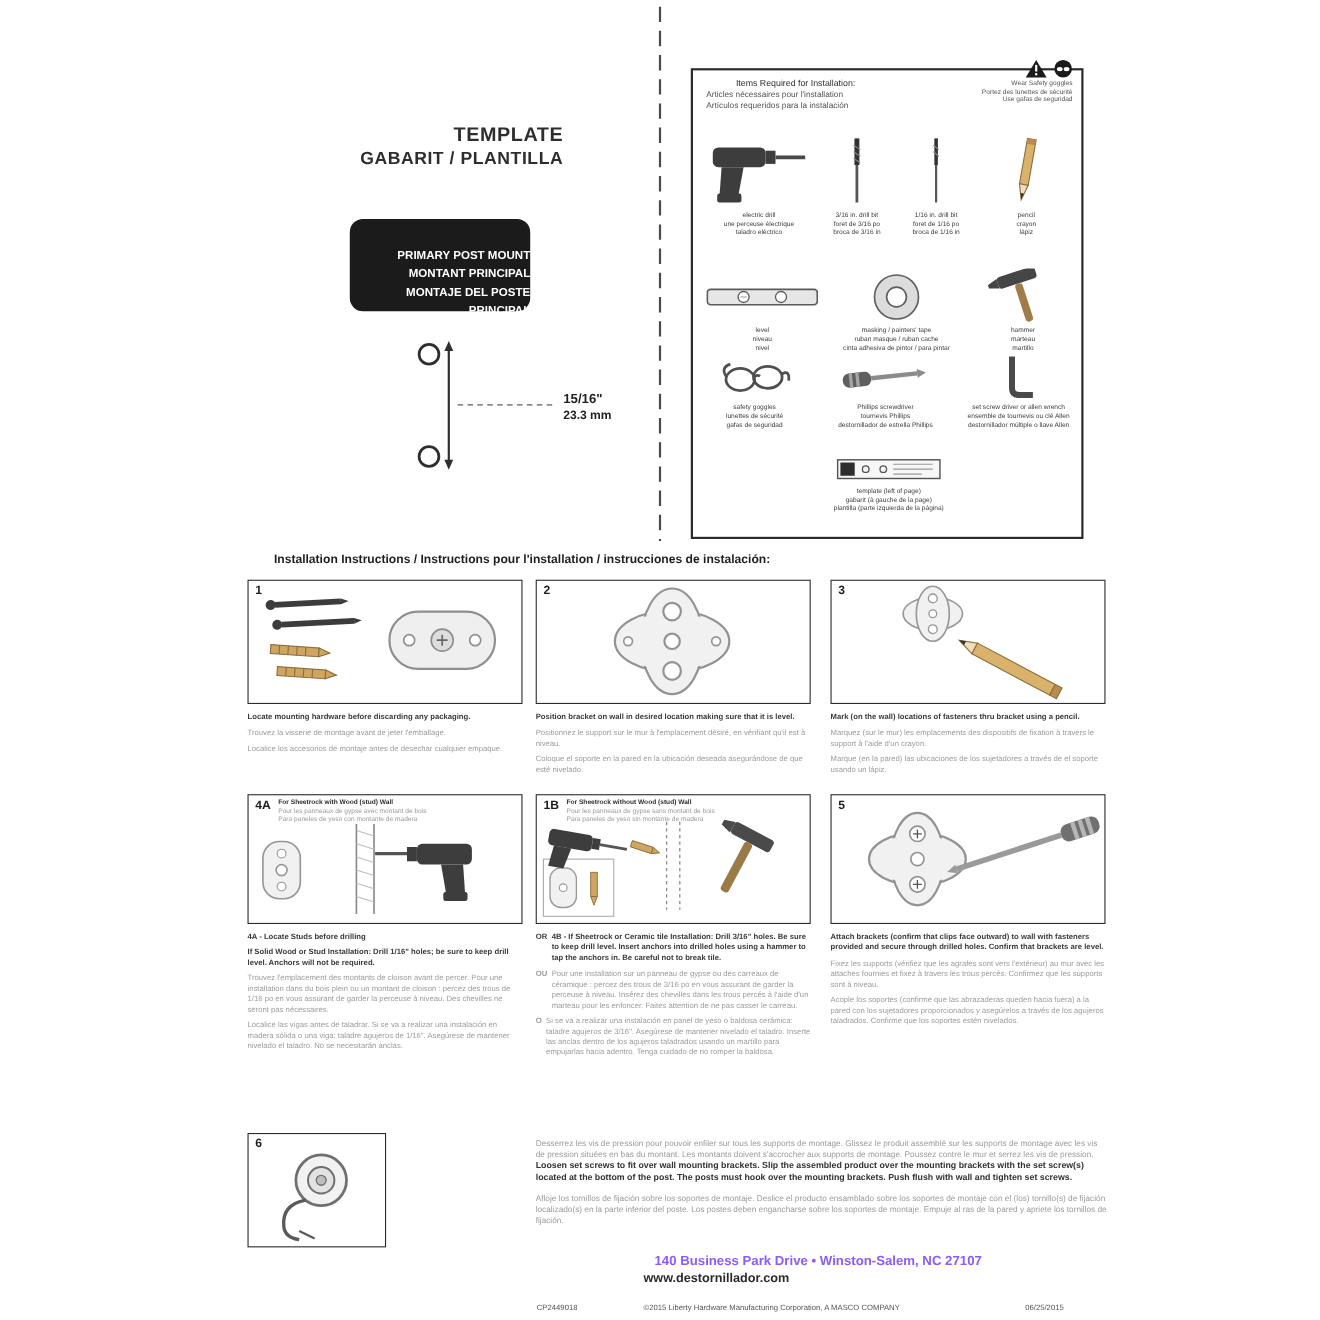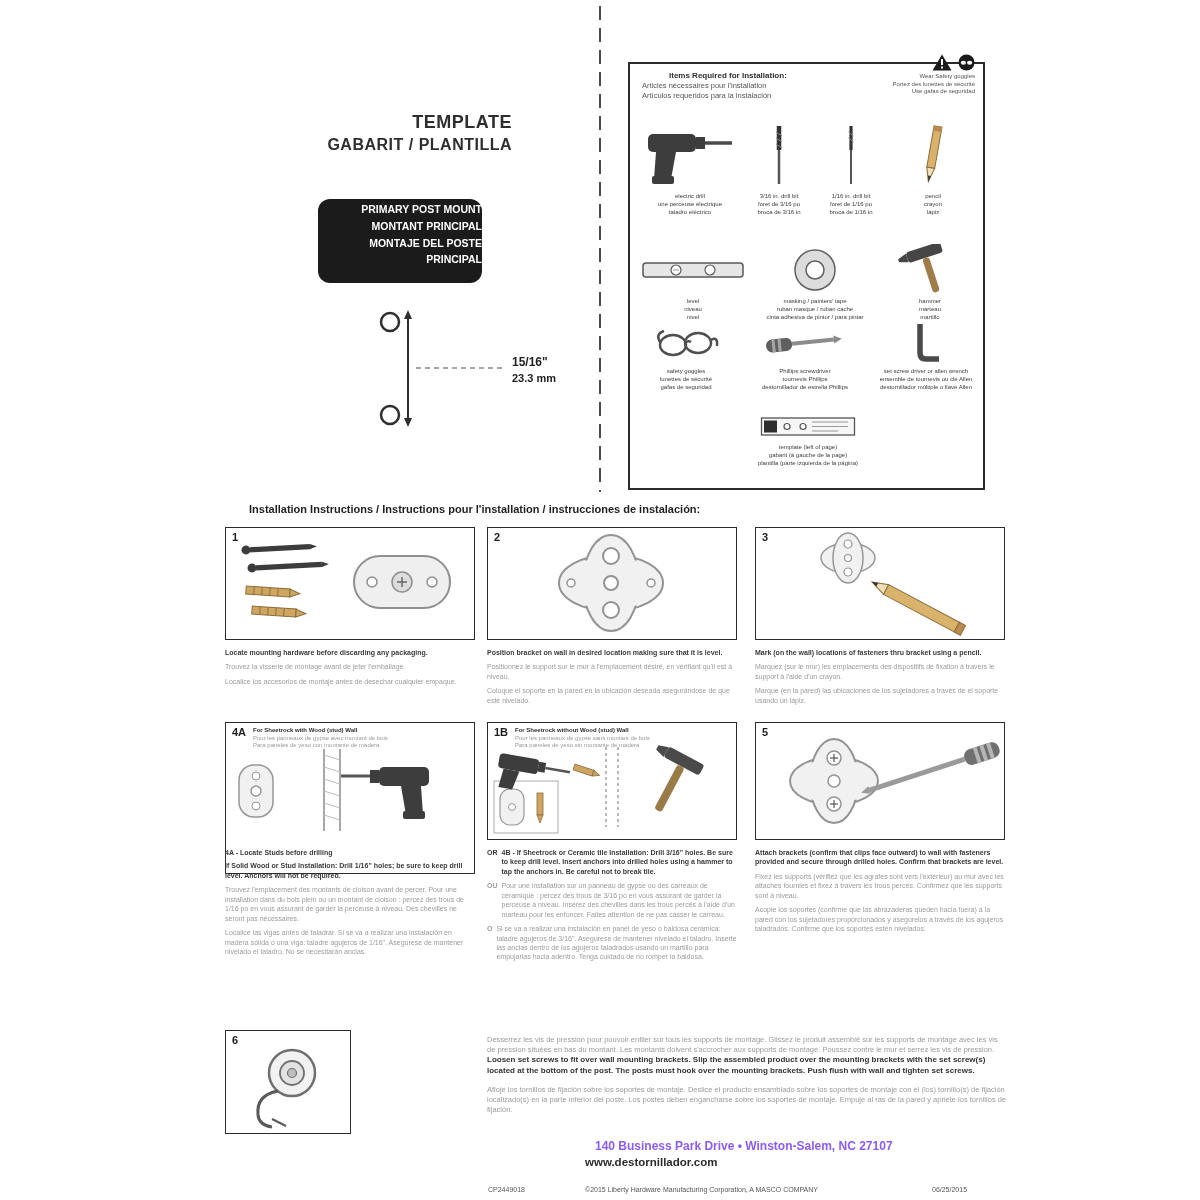--- a/index.html
+++ b/index.html
@@ -33,21 +33,21 @@
 
   <svg class="abs" style="left:598px; top:6px;" width="4" height="486">
     <line x1="2" y1="0" x2="2" y2="486" stroke="#4a4a4a" stroke-width="2" stroke-dasharray="14 8"></line>
   </svg>
 
   <div class="abs ctr" style="left:278px; top:112px; width:234px;">
     <div style="font-size:18px; font-weight:bold; letter-spacing:0.5px;">TEMPLATE</div>
     <div style="font-size:16px; font-weight:bold; letter-spacing:0.5px; margin-top:3px;">GABARIT / PLANTILLA</div>
   </div>
 
-  <div class="abs ctr" style="left:318px; top:199px; width:164px; height:84px; background:#1b1b1b; border-radius:12px; color:#fff; font-size:10.5px; font-weight:bold; line-height:1.6; padding-top:2px;">
+  <div class="abs ctr" style="left:318px; top:199px; width:164px; height:84px; background:#1b1b1b; border-radius:12px; color:#fff; font-size:10.5px; font-weight:bold; line-height:1.6; padding-top:25px;">
     <div class="ml">PRIMARY POST MOUNT
 MONTANT PRINCIPAL
 MONTAJE DEL POSTE
 PRINCIPAL</div>
   </div>
 
   <svg class="abs" style="left:368px; top:300px;" width="146" height="136" viewBox="0 0 146 136">
     <circle cx="22" cy="22" r="9" fill="none" stroke="#2e2e2e" stroke-width="2.5"></circle>
     <circle cx="22" cy="115" r="9" fill="none" stroke="#2e2e2e" stroke-width="2.5"></circle>
     <line x1="40" y1="17" x2="40" y2="120" stroke="#2e2e2e" stroke-width="2"></line>
@@ -56,21 +56,21 @@
     <line x1="48" y1="68" x2="138" y2="68" stroke="#8a8a8a" stroke-width="1.5" stroke-dasharray="5 4"></line>
   </svg>
   <div class="abs" style="left:512px; top:355px; font-weight:bold; color:#1f1f1f;">
     <div style="font-size:12px;">15/16"</div>
     <div style="font-size:11px; margin-top:3px;">23.3 mm</div>
   </div>
 
   <div class="abs" style="left:628px; top:62px; width:357px; height:428px; border:2px solid #2b2b2b;">
 
     <div class="abs" style="left:12px; top:7px; width:200px;">
-      <div style="font-size:8px; font-weight:bold; color:#2e2e2e;padding-left:27px;">Items Required for Installation:</div>
+      <div style="font-size:8px; font-weight:normal; color:#2e2e2e;padding-left:27px;">Items Required for Installation:</div>
       <div class="ml" style="font-size:7.5px; color:#555; margin-top:1px; line-height:1.3;">Articles nécessaires pour l'installation
 Artículos requeridos para la instalación</div>
     </div>
 
     <div class="abs" style="right:8px; top:-10px; width:132px; text-align:right;">
       <div style="display:flex; justify-content:flex-end; align-items:center;">
         <svg width="20" height="17" viewBox="0 0 20 17">
           <polygon points="10,0.5 19.5,16.5 0.5,16.5" fill="#1a1a1a"></polygon>
           <rect x="9" y="5" width="2" height="6" fill="#fff"></rect>
           <rect x="9" y="12.5" width="2" height="2" fill="#fff"></rect>
@@ -336,21 +336,21 @@
     <div class="cap-en">Position bracket on wall in desired location making sure that it is level.</div>
     <div class="cap-tr">Positionnez le support sur le mur à l'emplacement désiré, en vérifiant qu'il est à niveau.</div>
     <div class="cap-tr">Coloque el soporte en la pared en la ubicación deseada asegurándose de que esté nivelado.</div>
   </div>
   <div class="cap" style="left:755px; top:648px; width:252px;">
     <div class="cap-en">Mark (on the wall) locations of fasteners thru bracket using a pencil.</div>
     <div class="cap-tr">Marquez (sur le mur) les emplacements des dispositifs de fixation à travers le support à l'aide d'un crayon.</div>
     <div class="cap-tr">Marque (en la pared) las ubicaciones de los sujetadores a través de el soporte usando un lápiz.</div>
   </div>
 
-  <div class="step-box" style="left:225px; top:722px; width:250px; height:152px;">
+  <div class="step-box" style="left:225px; top:722px; width:250px; height:118px;">
     <div class="step-num">4A</div>
     <div class="box-hdr">
       <div class="box-hdr-en">For Sheetrock with Wood (stud) Wall</div>
       <div class="box-hdr-tr">Pour les panneaux de gypse avec montant de bois</div>
       <div class="box-hdr-tr">Para paneles de yeso con montante de madera</div>
     </div>
     <svg class="step-art" width="247" height="115" viewBox="0 0 247 115">
       <g transform="translate(30,68)">
         <rect x="-17" y="-26" width="34" height="52" rx="15" fill="#f1f1f1" stroke="#979797" stroke-width="1.5"></rect>
         <circle r="5" fill="#fff" stroke="#979797" stroke-width="1.5"></circle>

